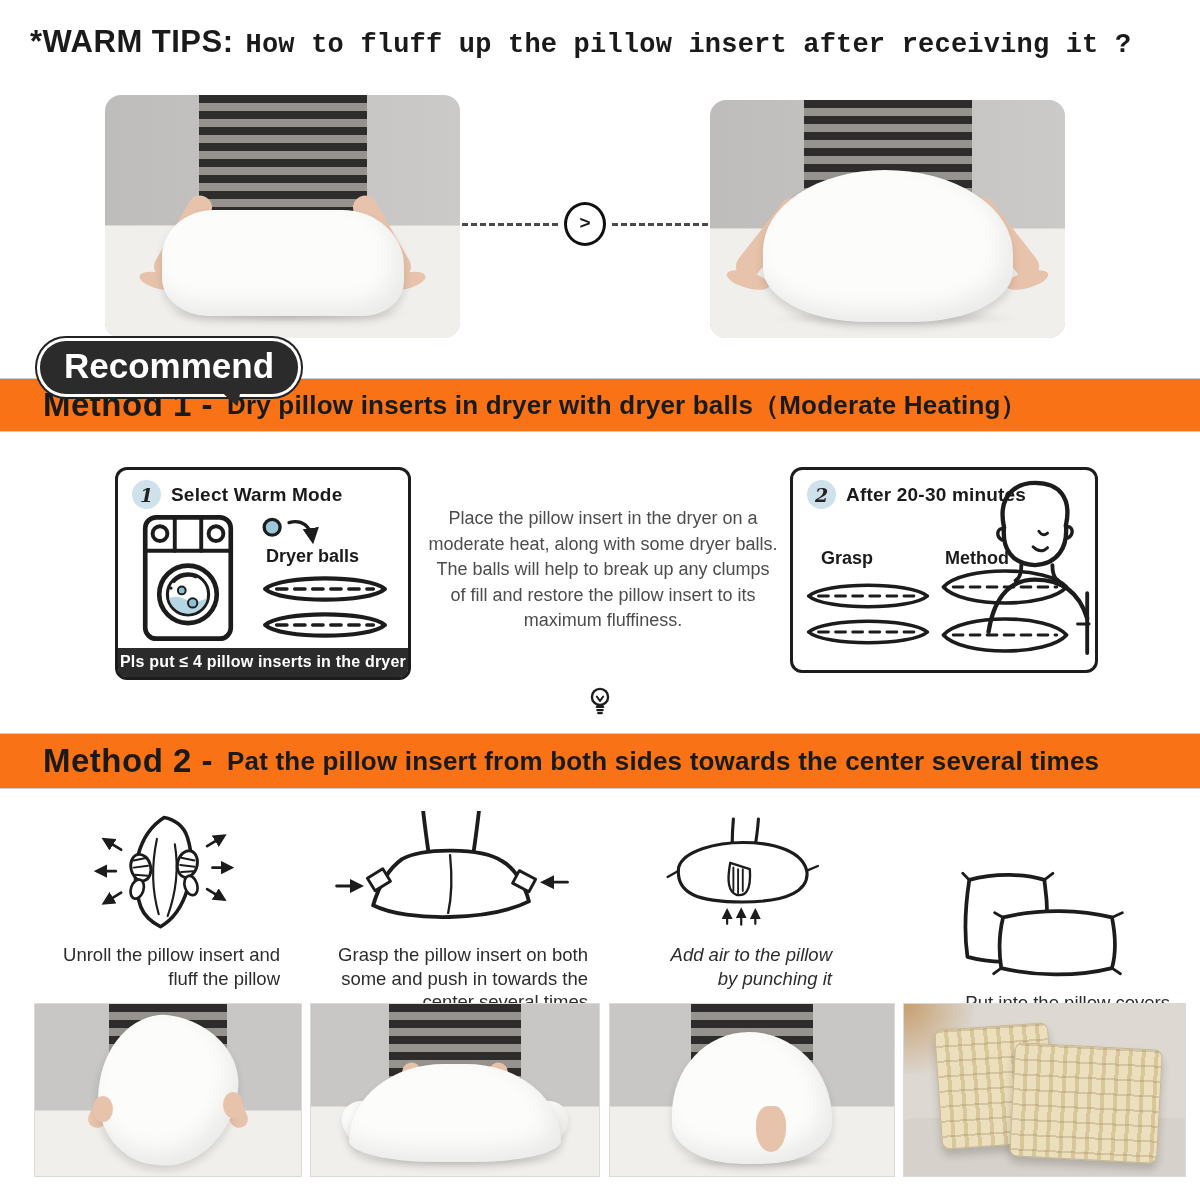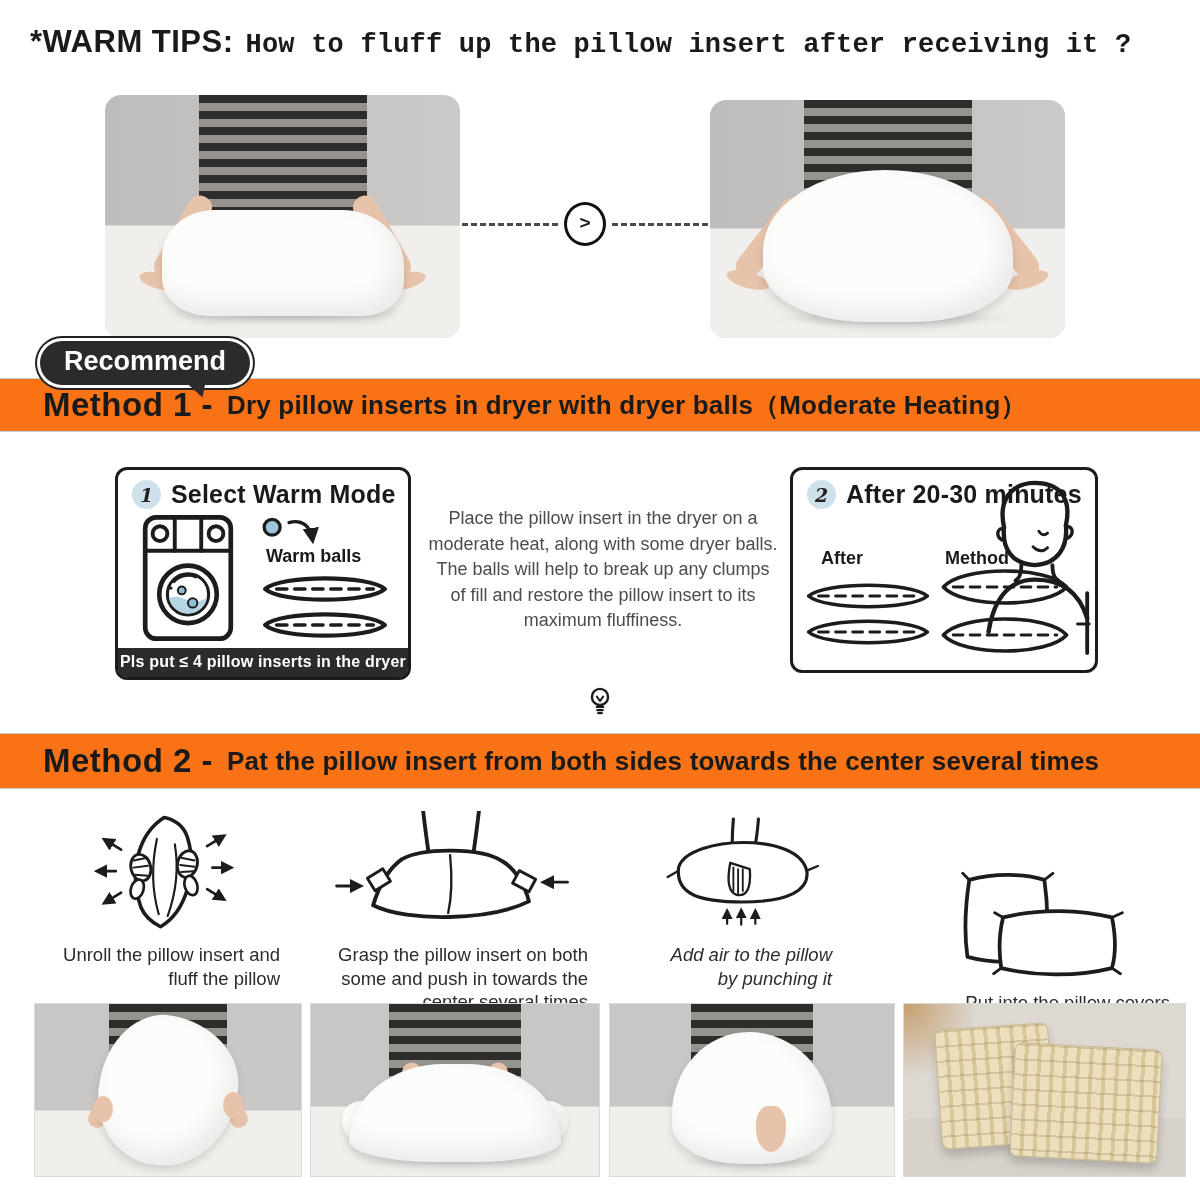--- a/index.html
+++ b/index.html
@@ -31,39 +31,39 @@
   .bordered{border:1px solid #dcdad7;}
 
   
   .connector{display:flex;align-items:center;}
   .connector .dash{flex:1;border-top:3px dashed #4a4a4a;}
   .connector .chev{width:36px;height:36px;border:3.5px solid #101010;border-radius:50%;
     display:flex;align-items:center;justify-content:center;background:#fff;
     font-size:19px;font-weight:800;margin:0 6px;padding-bottom:2px;}
 
   
-  .recommend{top:341px;left:40px;background:#2b2b2b;color:#fff;font-weight:800;font-size:27px;
+  .recommend{top:341px;left:40px;background:#2b2b2b;color:#fff;font-weight:800;font-size:35px;
     padding:5px 24px 8px 24px;border-radius:26px;box-shadow:0 0 0 3px #fff,0 0 0 5px #222;z-index:5;}
   .badge-tail{position:absolute;left:72%;bottom:-13px;width:0;height:0;
     border-left:9px solid transparent;border-right:9px solid transparent;border-top:16px solid #2b2b2b;
     transform:rotate(-18deg);}
 
   
   .band{left:0;width:1200px;height:52px;background:#f97316;display:flex;align-items:center;
     border-top:1.5px solid #bfd0d9;border-bottom:1.5px solid #bfd0d9;padding-left:13px;}
   .band .m-label{font-size:33px;font-weight:800;margin-left:30px;letter-spacing:.5px;white-space:nowrap;}
   .band .m-desc{font-size:26px;font-weight:600;margin-left:14px;letter-spacing:.2px;white-space:nowrap;}
 
   
   .card{border:3px solid #1c1c1c;border-radius:12px;background:#fff;}
   .card-header{display:flex;align-items:center;gap:10px;padding:10px 12px 0 14px;}
   .num-badge{width:29px;height:29px;border-radius:50%;background:#cfe2ec;flex:0 0 auto;
     display:flex;align-items:center;justify-content:center;
     font-family:"DejaVu Serif",serif;font-style:italic;font-size:19px;font-weight:700;color:#222;}
-  .card-title{font-size:25px;font-weight:800;letter-spacing:.2px;}
+  .card-title{font-size:19px;font-weight:800;letter-spacing:.2px;}
   .card-footer{position:absolute;left:0;right:0;bottom:0;background:#2b2b2b;color:#fff;
     font-size:16px;font-weight:700;text-align:center;padding:5px 0 6px 0;border-radius:0 0 8px 8px;letter-spacing:.2px;}
   .mini-label{font-size:18px;font-weight:800;}
   .bf-label{position:absolute;font-size:18px;font-weight:800;}
 
   
   .para{font-size:18px;line-height:1.42;color:#4c4c4c;text-align:center;}
   .tip-row{left:0;width:1200px;display:flex;align-items:center;justify-content:center;gap:7px;}
   .tip-text{font-size:18.5px;color:#222;}
 
@@ -161,21 +161,21 @@
     <path class="ink" d="M40,86 A25,25 0 0 1 68,80" stroke-width="3"></path>
     <circle cx="36" cy="94" r="2.2" fill="#1c1c1c"></circle>
     <circle cx="50" cy="97" r="5" fill="#8fbfd4" stroke="#1c1c1c" stroke-width="2.5"></circle>
     <circle cx="64" cy="113" r="6" fill="#8fbfd4" stroke="#1c1c1c" stroke-width="2.5"></circle>
   </svg>
 
   <svg class="abs" style="left:140px;top:46px;" width="92" height="30" viewBox="0 0 96 32">
     <circle cx="14" cy="12" r="8.5" fill="#9cc7d8" stroke="#1c1c1c" stroke-width="3.5"></circle>
     <path class="ink" d="M32,7 C46,3 55,11 57,25" stroke-width="3.5" marker-end="url(#ah)"></path>
   </svg>
-  <div class="abs mini-label" style="left:148px;top:76px;">Warm balls</div>
+  <div class="abs mini-label" style="left:148px;top:76px;">Dryer balls</div>
 
   <svg class="abs" style="left:140px;top:100px;" width="134" height="38" viewBox="0 0 134 40">
     <path class="ink-fill" d="M4,20 C20,5 114,5 130,20 C114,35 20,35 4,20 Z" stroke-width="4.5"></path>
     <path class="ink" d="M16,20 H118" stroke-width="3.5" stroke-dasharray="11 8"></path>
   </svg>
   <svg class="abs" style="left:140px;top:136px;" width="134" height="38" viewBox="0 0 134 40">
     <path class="ink-fill" d="M4,20 C20,5 114,5 130,20 C114,35 20,35 4,20 Z" stroke-width="4.5"></path>
     <path class="ink" d="M16,20 H118" stroke-width="3.5" stroke-dasharray="11 8"></path>
   </svg>
 
@@ -183,21 +183,21 @@
 </div>
 
 <div class="abs para" style="left:428px;top:506px;width:350px;">Place the pillow insert in the dryer on a moderate heat, along with some dryer balls. The balls will help to break up any clumps of fill and restore the pillow insert to its maximum fluffiness.</div>
 
 <div class="abs card" style="left:790px;top:467px;width:302px;height:200px;">
   <div class="card-header">
     <div class="num-badge">2</div>
     <div class="card-title">After 20-30 minutes</div>
   </div>
 
-  <div class="bf-label" style="left:28px;top:78px;">After</div>
+  <div class="bf-label" style="left:28px;top:78px;">Grasp</div>
   <div class="bf-label" style="left:152px;top:78px;">Method</div>
 
   <svg class="abs" style="left:10px;top:108px;" width="130" height="36" viewBox="0 0 140 40">
     <path class="ink-fill" d="M4,20 C22,4 118,4 136,20 C118,36 22,36 4,20 Z" stroke-width="4"></path>
     <path class="ink" d="M15,20 H125" stroke-width="3.2" stroke-dasharray="11 8"></path>
   </svg>
   <svg class="abs" style="left:10px;top:144px;" width="130" height="36" viewBox="0 0 140 40">
     <path class="ink-fill" d="M4,20 C22,4 118,4 136,20 C118,36 22,36 4,20 Z" stroke-width="4"></path>
     <path class="ink" d="M15,20 H125" stroke-width="3.2" stroke-dasharray="11 8"></path>
   </svg>

